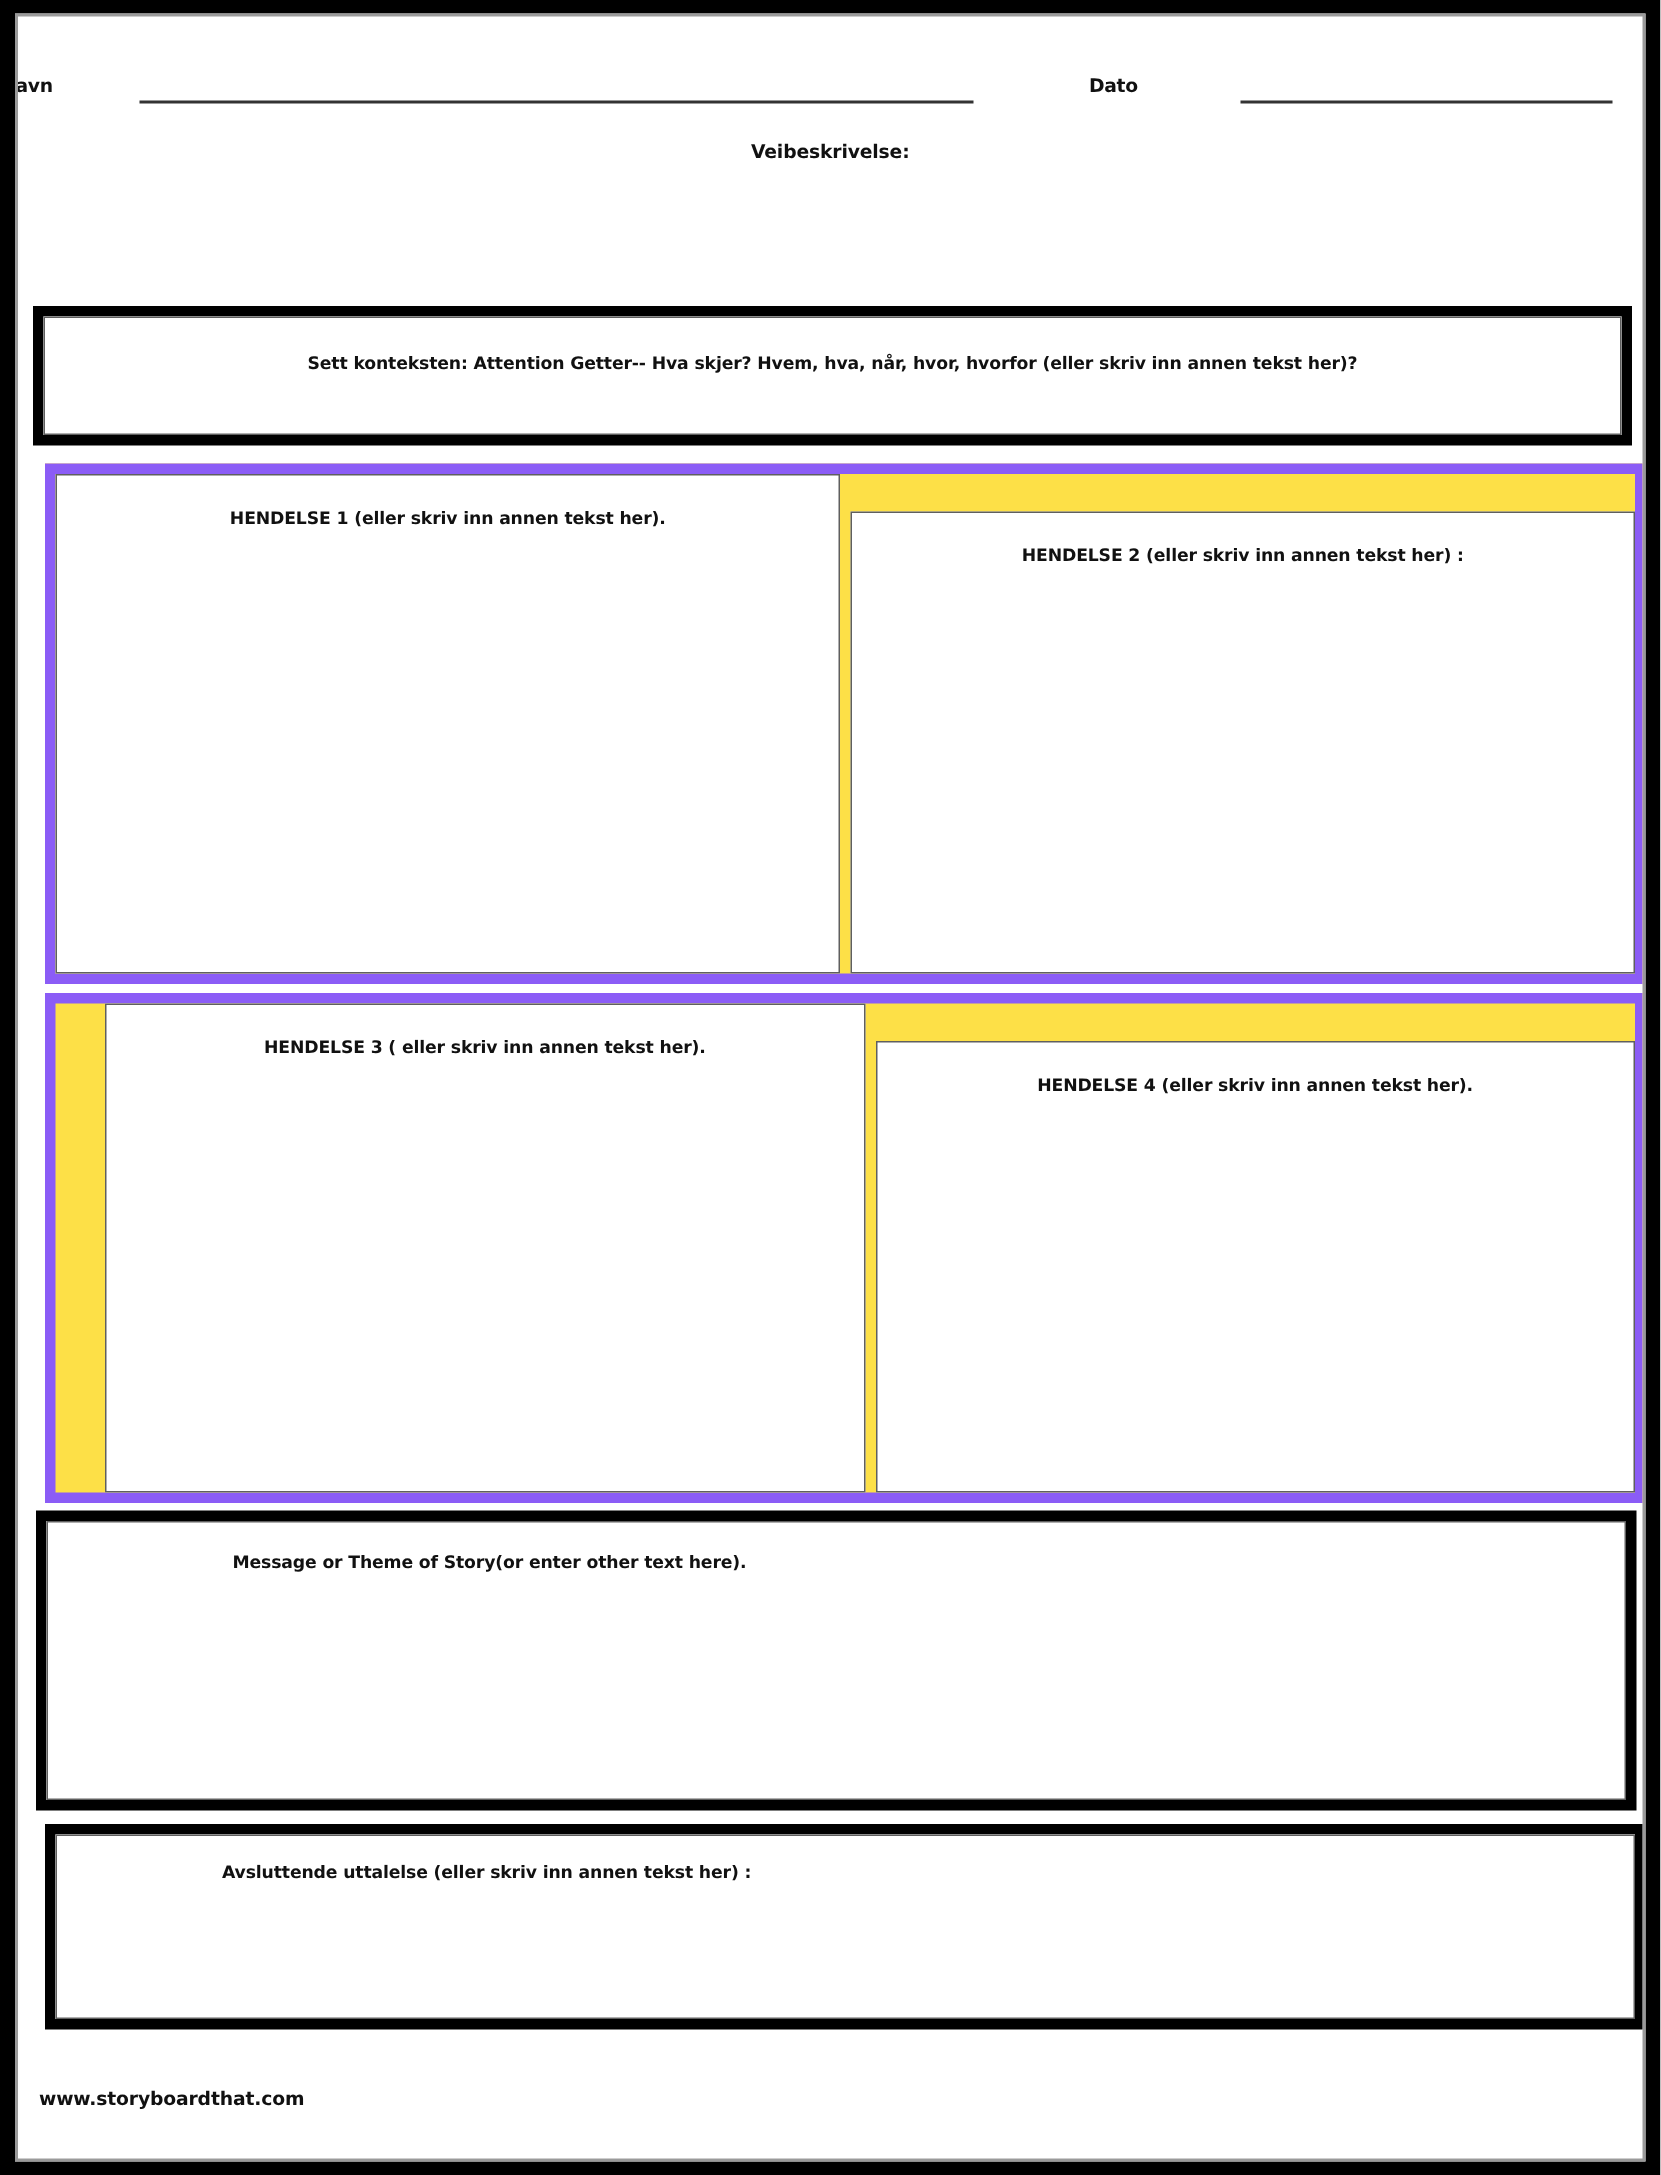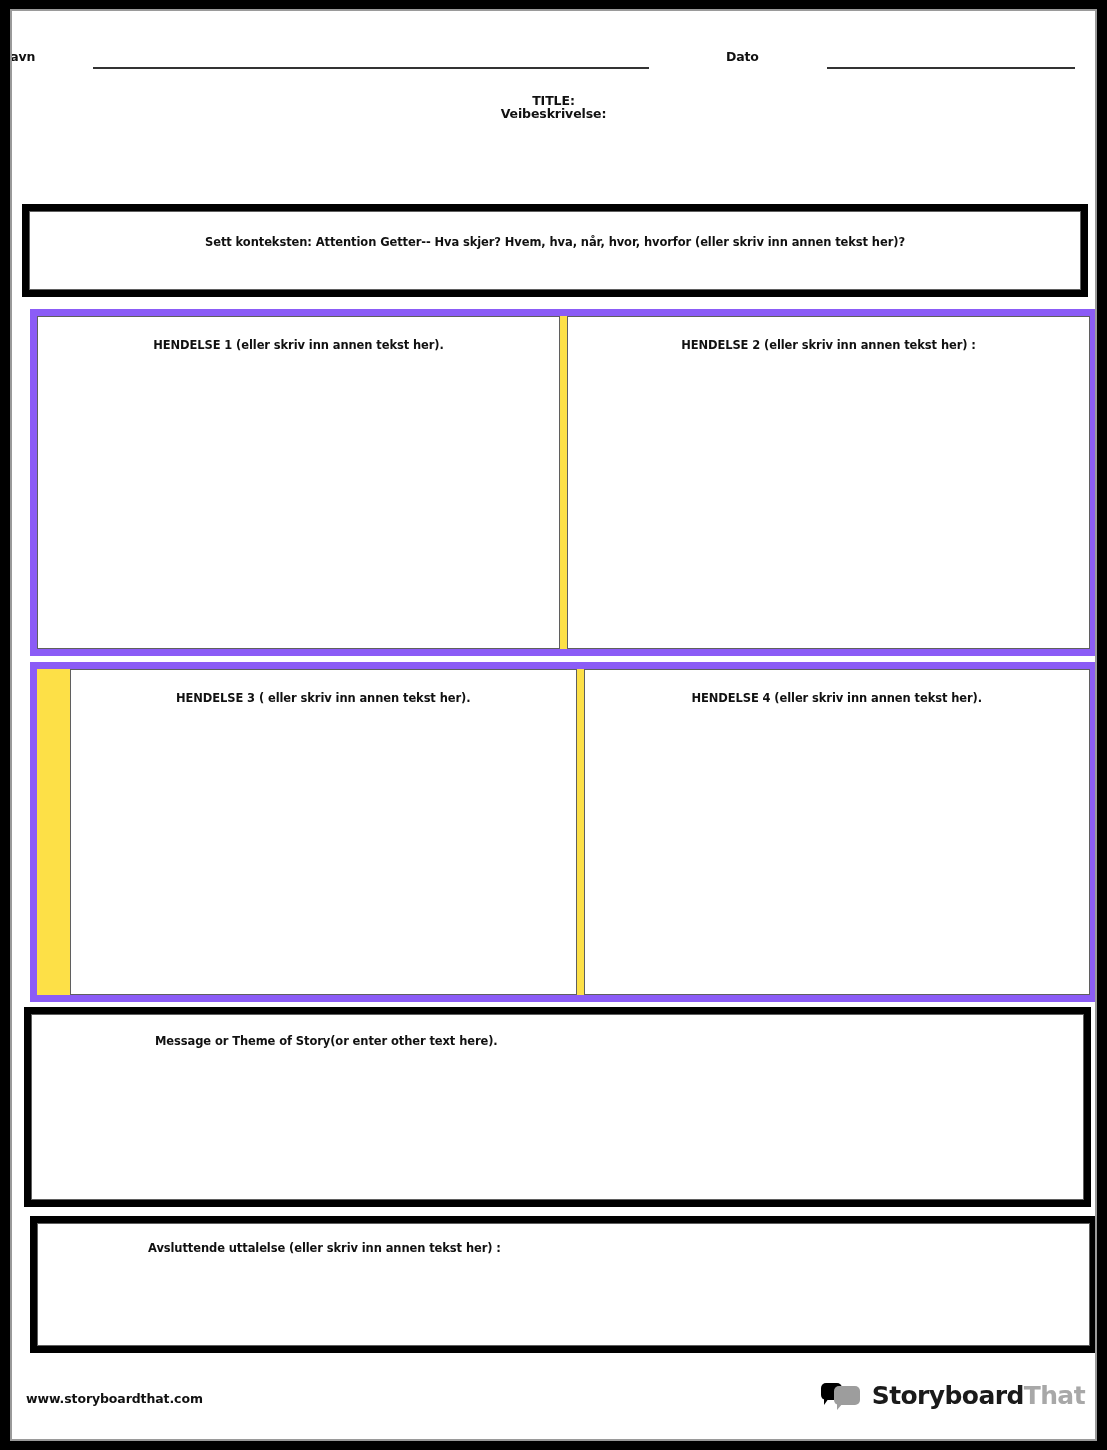--- a/index.html
+++ b/index.html
@@ -146,20 +146,21 @@
     background: #ffffff;
     border: 1.5px solid #5f5f5f;
     flex: 1 1 0;
     overflow: hidden;
   }
   .event-cell.left {
     margin-right: 3.5px;
   }
   .event-cell.right {
     margin-left: 3.5px;
+    margin-top: 25px;
   }
   .event-label {
     position: absolute;
     left: 0;
     right: 0;
     top: 21px;
     text-align: center;
     font-size: 11.5px;
     font-weight: bold;
     color: #111111;
@@ -298,21 +299,20 @@
 
     <div class="header-row">
       <div class="field-label label-name">Navn</div>
       <div class="field-rule rule-name"></div>
 
       <div class="field-label label-date">Dato</div>
       <div class="field-rule rule-date"></div>
     </div>
 
     <div class="title-block">
-      <div class="title-line">TITLE:</div>
       <div class="title-line secondary">Veibeskrivelse:</div>
     </div>
 
     <div class="panel panel-context">
       <div class="panel-inner">
         <div class="panel-label">Sett konteksten: Attention Getter-- Hva skjer? Hvem, hva, når, hvor, hvorfor (eller skriv inn annen tekst her)?</div>
       </div>
     </div>
 
     <div class="event-row event-row-1">
@@ -341,25 +341,16 @@
 
     <div class="panel panel-conclusion">
       <div class="panel-inner">
         <div class="panel-label">Avsluttende uttalelse (eller skriv inn annen tekst her) :</div>
       </div>
     </div>
 
     <div class="footer">
       <a class="footer-url" href="#">www.storyboardthat.com</a>
 
-      <div class="brand">
-        <div class="brand-mark">
-          <div class="bubble bubble-back"></div>
-          <div class="bubble-back-tail"></div>
-          <div class="bubble bubble-front"></div>
-          <div class="bubble-front-tail"></div>
-        </div>
-        <div class="brand-text"><span class="brand-a">Storyboard</span><span class="brand-b">That</span></div>
-      </div>
     </div>
 
   </div>
 </div>
 
 </body></html>

